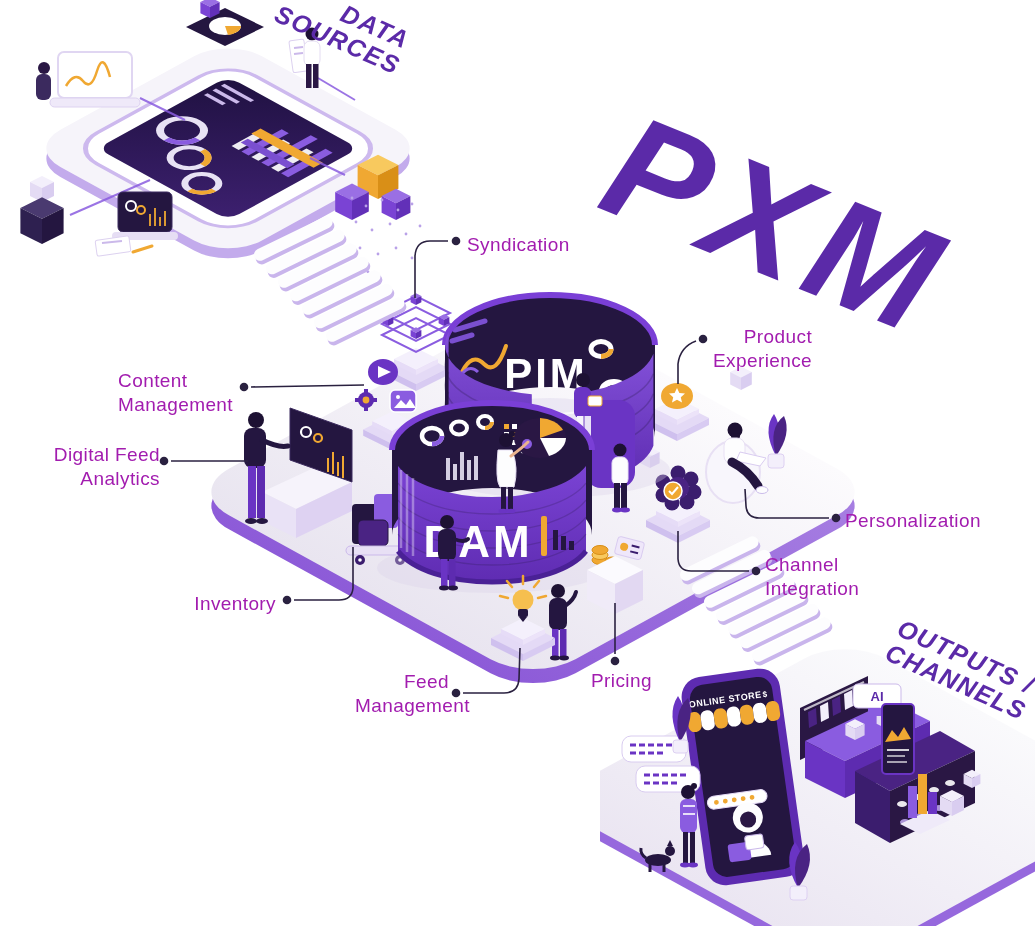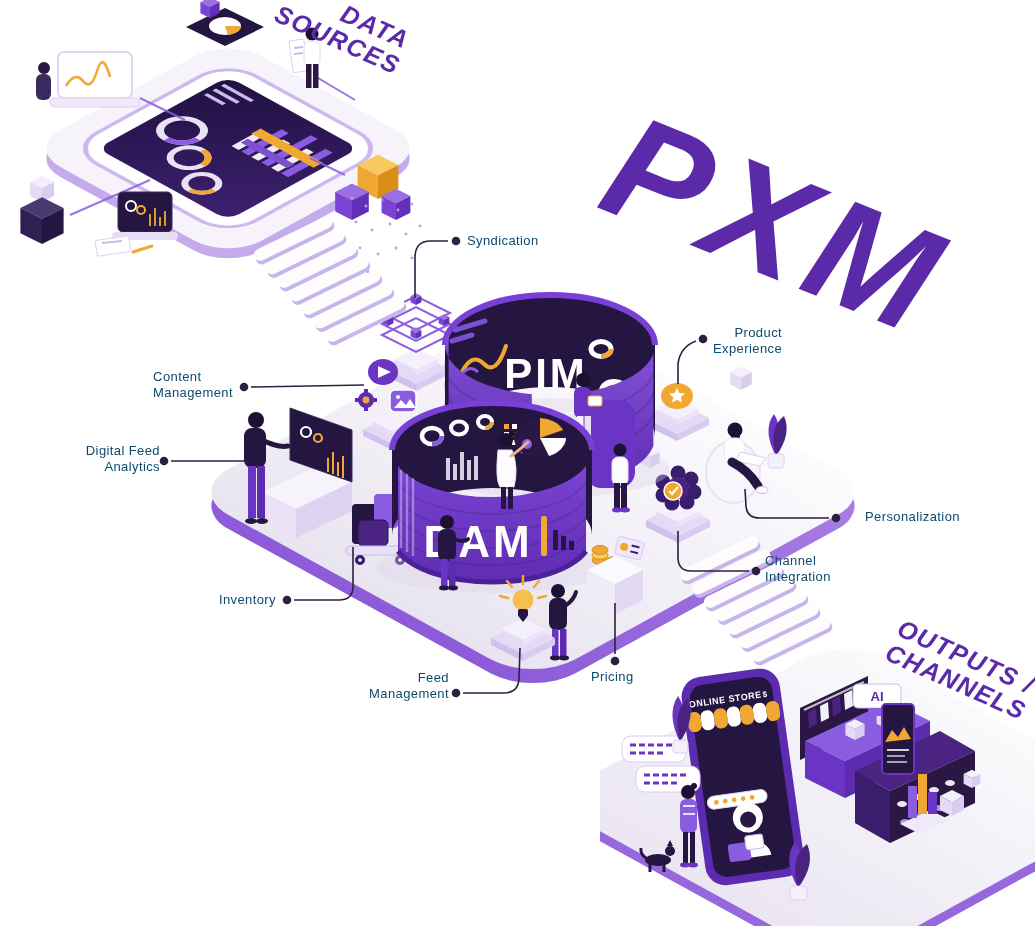--- a/index.html
+++ b/index.html
@@ -10,29 +10,29 @@
 
   
   .big-title{position:absolute;color:#5b2aa8;font-weight:bold;font-style:italic;z-index:7;}
   .pxm{left:610px;top:92px;font-size:148px;letter-spacing:10px;line-height:1;
        transform:rotate(22deg);transform-origin:20px 80px;}
   .corner{font-size:25px;letter-spacing:1.5px;line-height:1.08;text-align:right;}
   .data-sources{left:276px;top:0px;width:132px;transform:rotate(24deg);transform-origin:50% 50%;}
   .outputs-channels{left:886px;top:642px;width:148px;transform:rotate(24deg);transform-origin:50% 50%;}
 
   
-  .callout{position:absolute;z-index:6;font-size:13px;color:#0c4a6e;letter-spacing:.4px;line-height:1.25;}
+  .callout{position:absolute;z-index:6;font-size:19px;color:#a21caf;letter-spacing:.4px;line-height:1.25;}
   .co-syndication{left:467px;top:233px;}
   .co-content{right:802px;top:369px;}
   .co-digital{right:875px;top:443px;text-align:right;}
   .co-inventory{right:759px;top:592px;text-align:right;}
   .co-feed{left:355px;top:670px;width:94px;text-align:right;}
   .co-pricing{left:591px;top:669px;}
   .co-product{left:713px;top:325px;text-align:right;}
-  .co-personalization{left:845px;top:509px;margin-left:20px;}
+  .co-personalization{left:845px;top:509px;}
   .co-channel{left:765px;top:553px;}
 
   .z1{z-index:1}.z2{z-index:2}.z4{z-index:4}
 </style>
 </head>
 <body>
 
 <div class="scene">
 
 <svg class="z1" width="1035" height="926" viewBox="0 0 1035 926">

